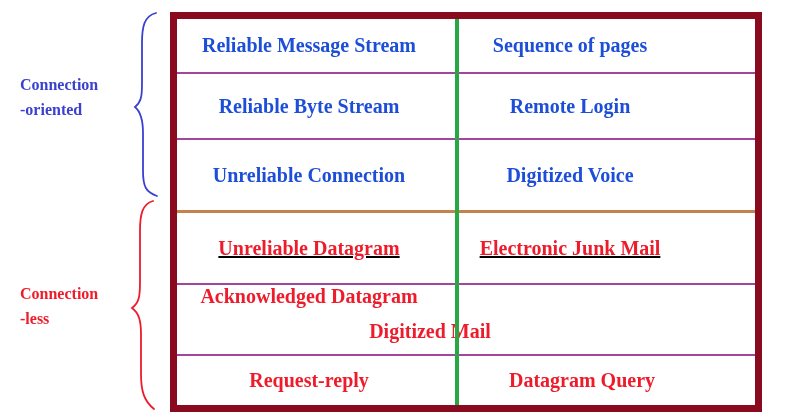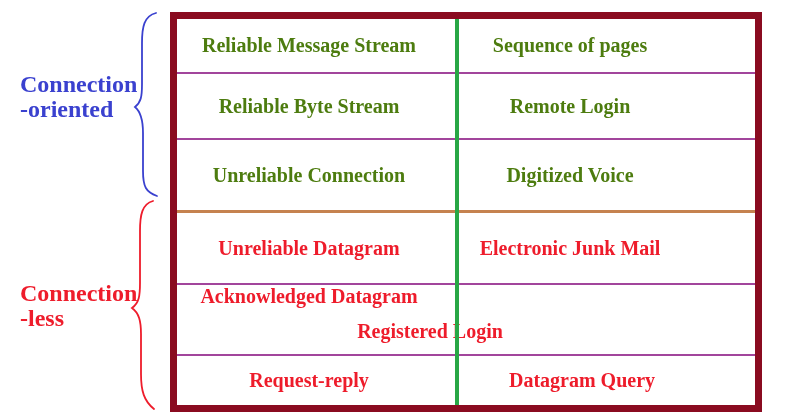--- a/index.html
+++ b/index.html
@@ -9,21 +9,21 @@
     height: 417px;
     background: #ffffff;
     font-family: "Liberation Serif", "DejaVu Serif", serif;
     overflow: hidden;
   }
 
   
   .group-label {
     position: absolute;
     left: 20px;
-    font-size: 24px;
+    font-size: 16px;
     font-weight: bold;
     line-height: 25px;
     white-space: nowrap;
   }
   .group-label.oriented { top: 72px;  color: #3a41cf; }
   .group-label.less     { top: 281px; color: #ee1c2b; }
 
   
   .braces-overlay {
     position: absolute;
@@ -61,35 +61,35 @@
     z-index: 5;
   }
   .trow {
     box-sizing: border-box;
     display: flex;
     align-items: stretch;
   }
   .trow.r1 { height: 53px; }
   .trow.r2 { height: 66px; border-top: 2px solid #a2459c; }
   .trow.r3 { height: 72px; border-top: 2px solid #a2459c; }
-  .trow.r4 { height: 73px; border-top: 3px solid #c5824f; }
+  .trow.r4 { height: 73px; border-top: 3px solid #c5824f; text-decoration: underline; }
   .trow.r5 { height: 71px; border-top: 2px solid #a2459c; flex-direction: column; }
   .trow.r6 { flex: 1;      border-top: 2px solid #a2459c; gap: 24px; }
   .cell {
     display: flex;
     align-items: center;
     justify-content: center;
     font-size: 20px;
     font-weight: bold;
     white-space: nowrap;
     box-sizing: border-box;
   }
   .cell.left  { width: 280px; padding-right: 16px; }
   .cell.right { flex: 1; padding-right: 72px; }
-  .trow.blue .cell { color: #4d7c0f; }
+  .trow.blue .cell { color: #1d4ed8; }
   .trow.red  .cell { color: #ee1c2b; }
 </style>
 </head>
 <body>
 
 <div class="stage">
 
   <div class="group-label oriented">
     <div>Connection</div>
     <div>-oriented</div>
@@ -122,21 +122,21 @@
       <div class="trow r3 blue">
         <div class="cell left">Unreliable Connection</div>
         <div class="cell right">Digitized Voice</div>
       </div>
       <div class="trow r4 red">
         <div class="cell left">Unreliable Datagram</div>
         <div class="cell right">Electronic Junk Mail</div>
       </div>
       <div class="trow r5 red">
         <div class="cell left">Acknowledged Datagram</div>
-        <div class="cell right">Registered Login</div>
+        <div class="cell right">Digitized Mail</div>
       </div>
       <div class="trow r6 red">
         <div class="cell left">Request-reply</div>
         <div class="cell right">Datagram Query</div>
       </div>
     </div>
   </div>
 
 </div>
 

